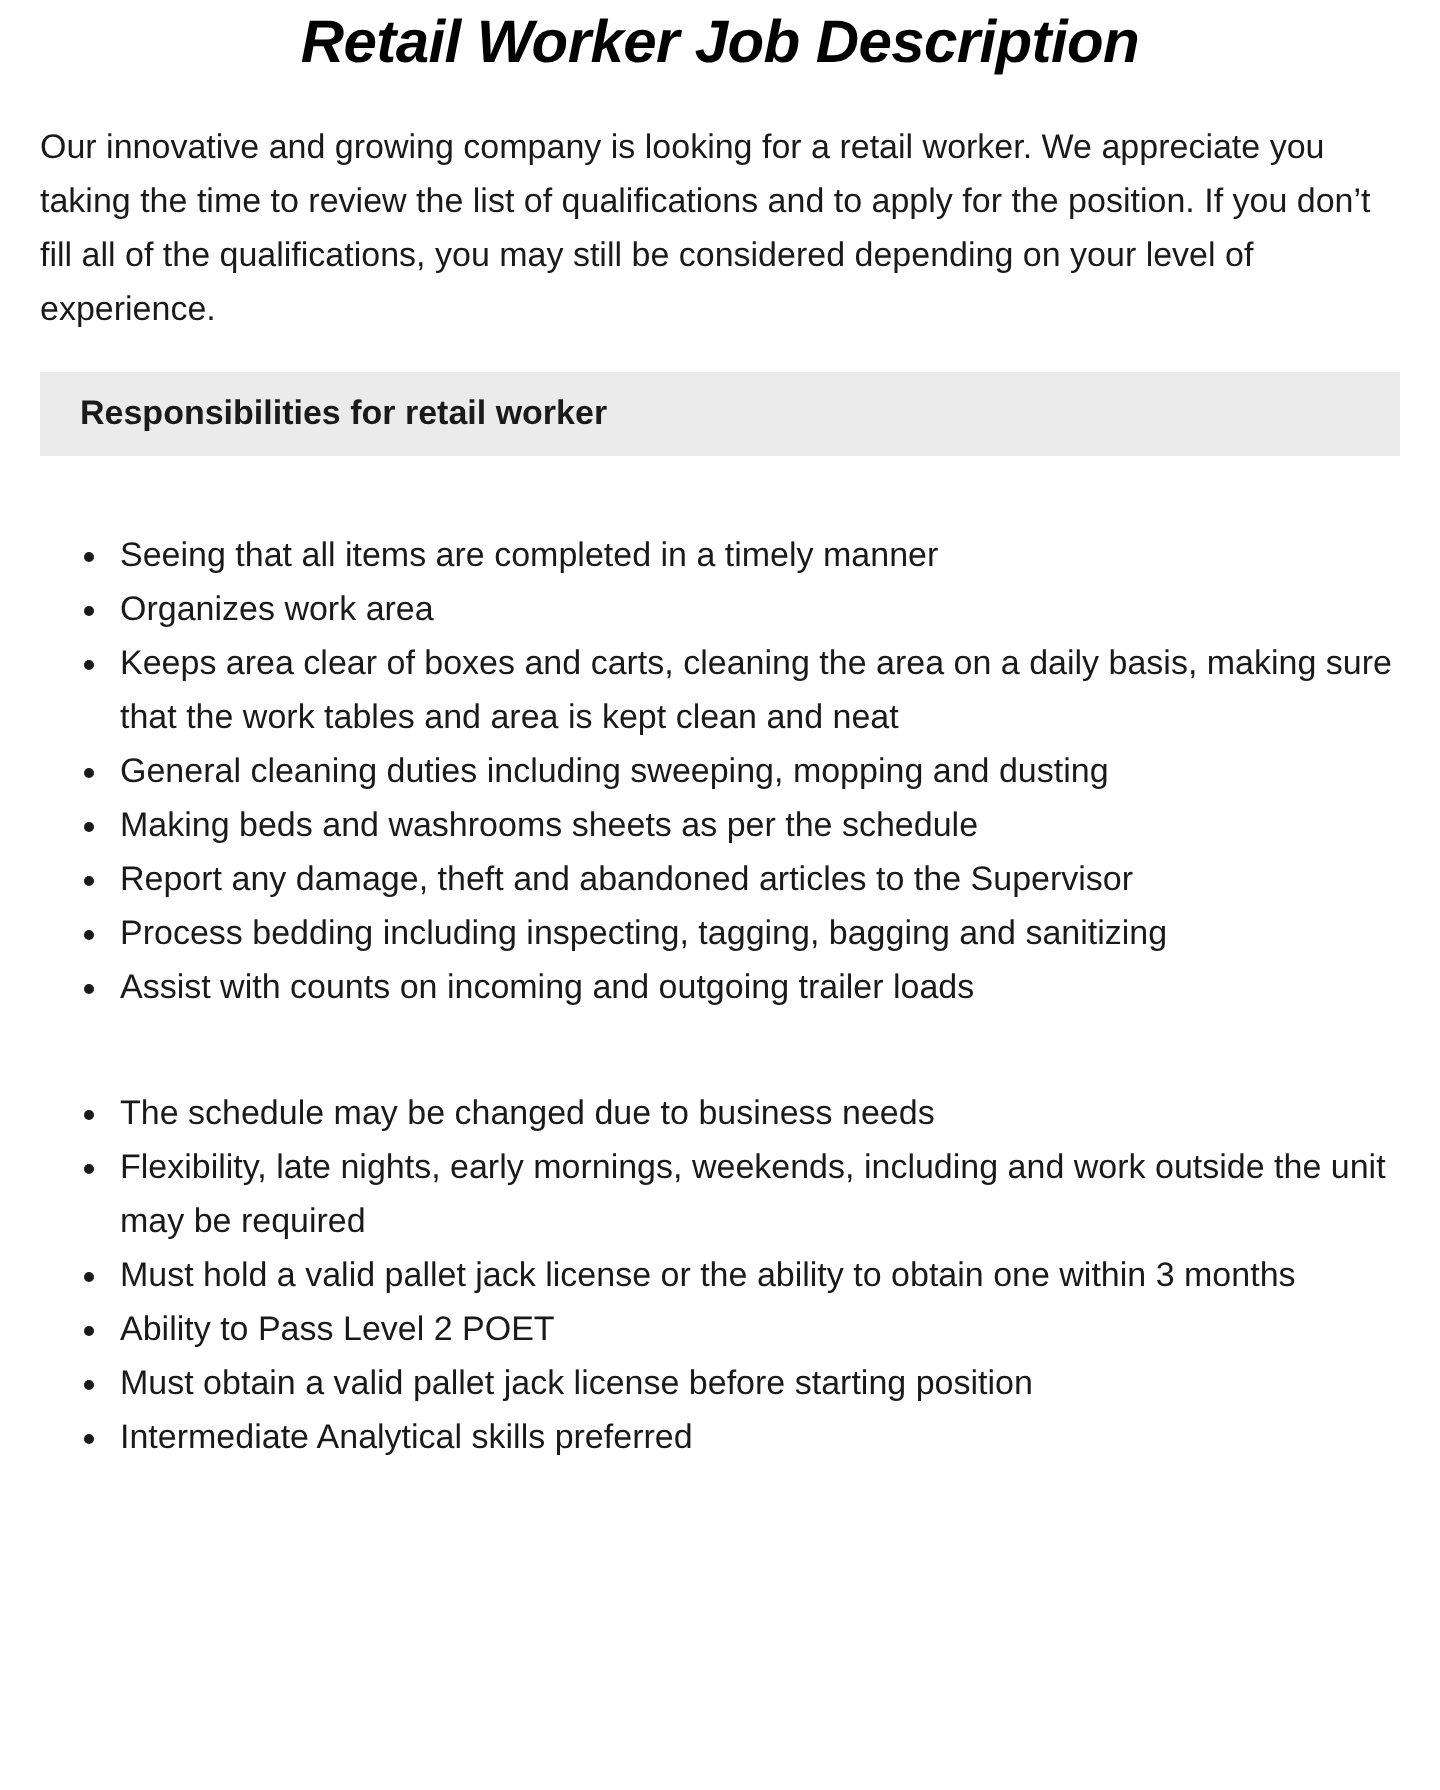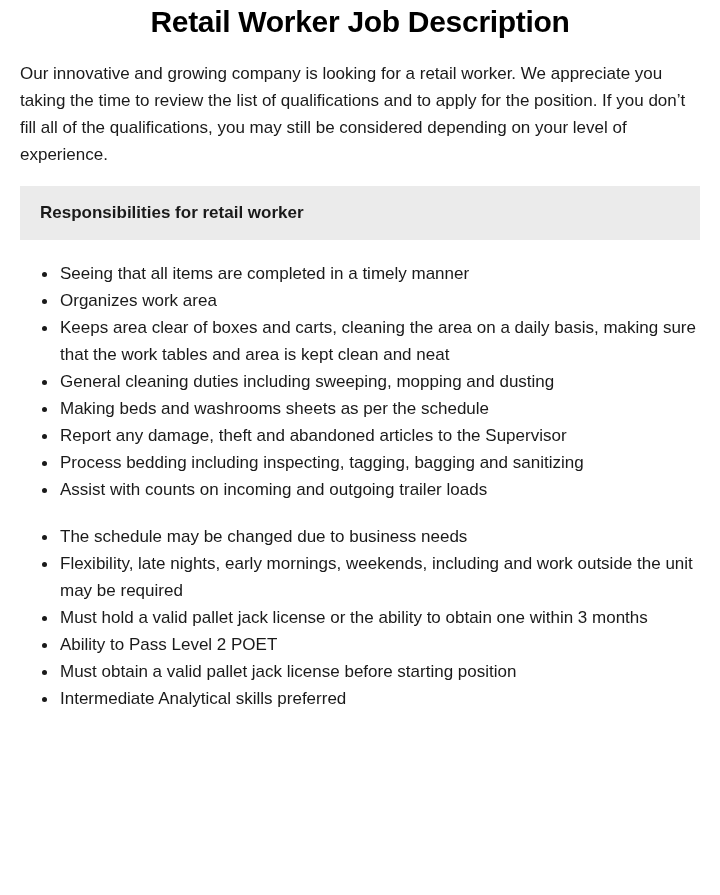--- a/index.html
+++ b/index.html
@@ -11,41 +11,42 @@
     }
     .page-title {
       font-size: 30px;
       font-weight: bold;
       text-align: center;
       color: #000;
       line-height: 36px;
       padding-top: 4px;
       height: 50px;
       letter-spacing: -0.3px;
+      font-style: italic;
     }
     .intro {
       font-size: 17px;
       line-height: 27px;
       margin-top: 10px;
       color: #1a1a1a;
     }
     .section-header {
       background: #ebebeb;
-      height: 54px;
+      height: 42px;
       margin-top: 18px;
       padding-left: 20px;
       display: flex;
       align-items: center;
       font-size: 17px;
       font-weight: bold;
       color: #1a1a1a;
     }
     ul.list {
       list-style: none;
-      margin-top: 20px;
+      margin-top: 36px;
       padding-left: 20px;
     }
     ul.list li {
       position: relative;
       padding-left: 20px;
       font-size: 17px;
       line-height: 27px;
       color: #1a1a1a;
     }
     ul.list li::before {

